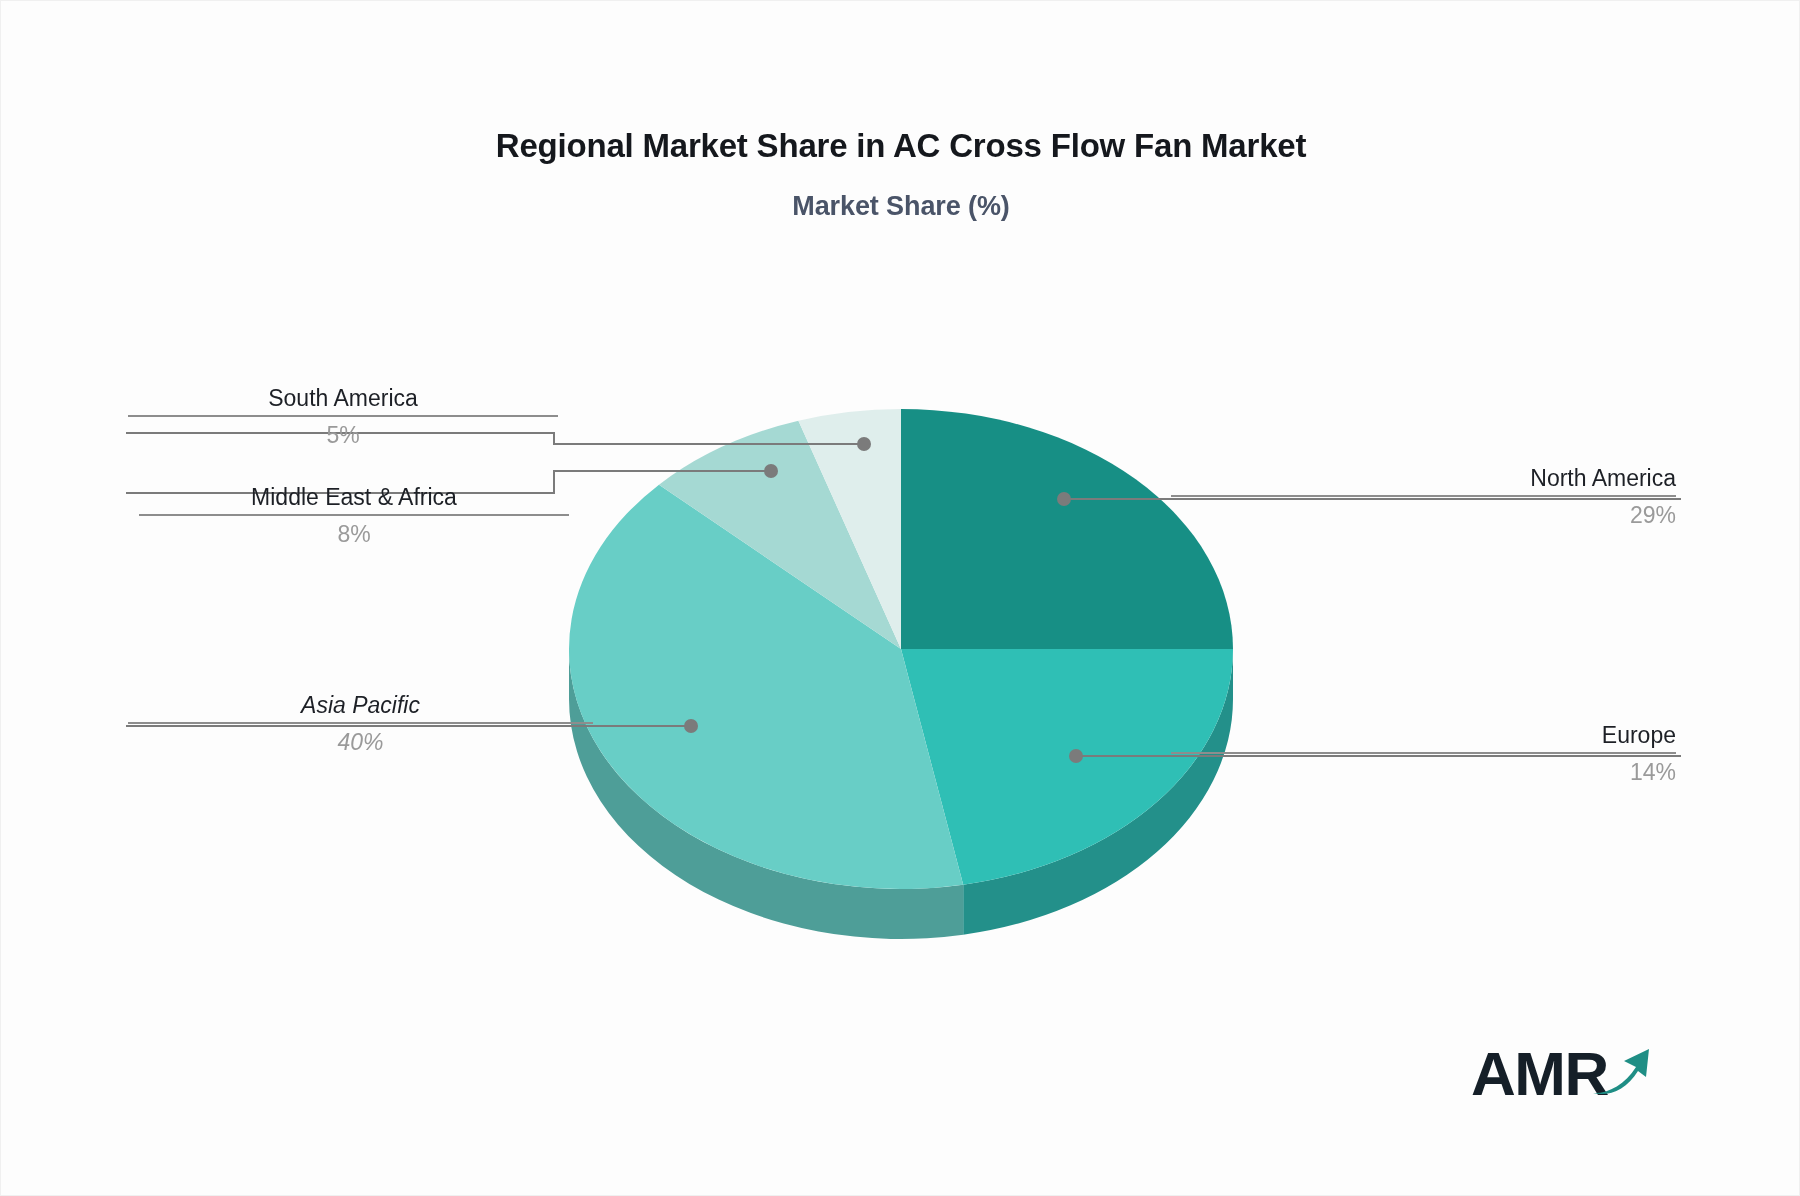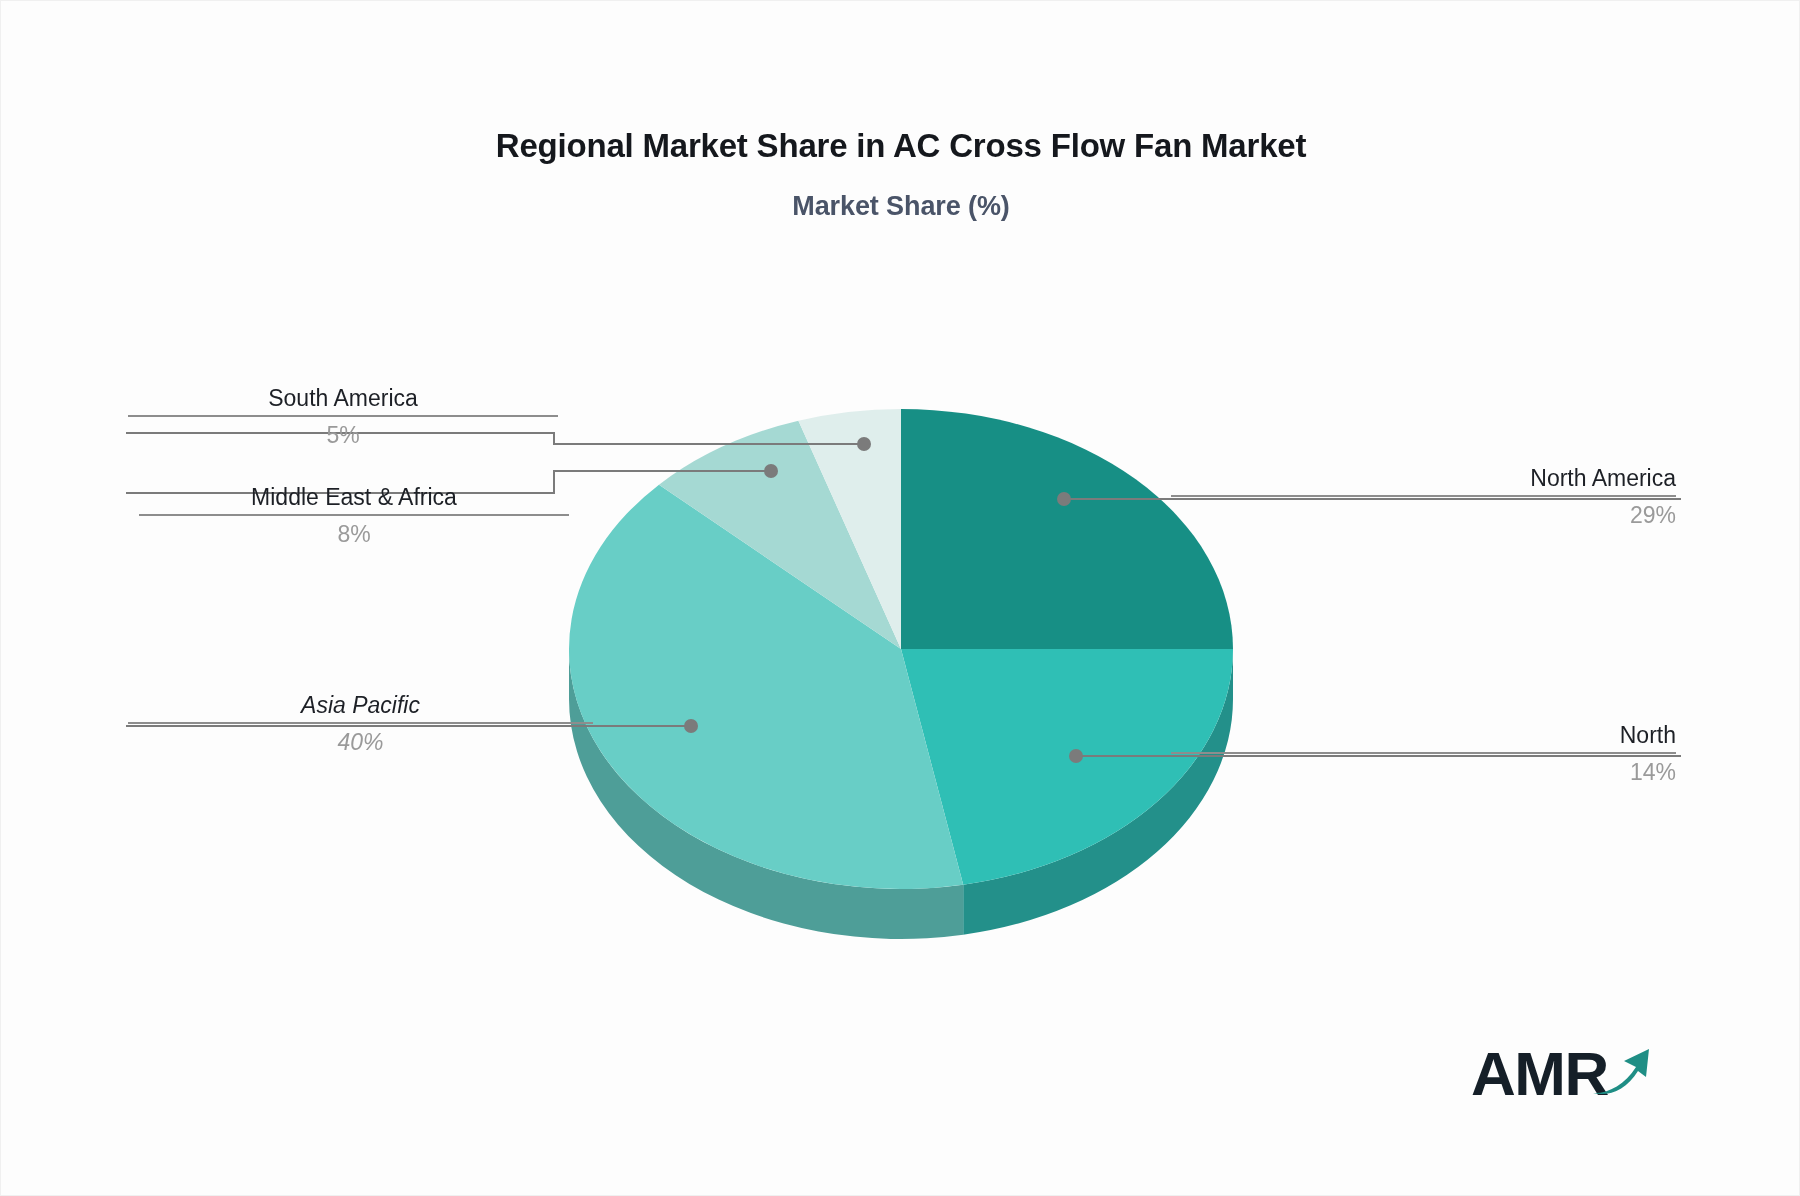--- a/index.html
+++ b/index.html
@@ -168,21 +168,21 @@
     <span class="cval">40%</span>
   </div>
 
   <div class="callout right" style="left:1170px; top:465px; width:505px;text-align:right;">
     <span class="cname">North America</span>
     <span class="rule"></span>
     <span class="cval">29%</span>
   </div>
 
   <div class="callout right" style="left:1170px; top:722px; width:505px;">
-    <span class="cname">North</span>
+    <span class="cname">Europe</span>
     <span class="rule"></span>
     <span class="cval">14%</span>
   </div>
 
   <div id="amr-logo">
     <span class="amr-text">AMR</span>
     <svg width="62" height="60" viewBox="0 0 62 60">
       <path d="M 2 56 C 16 57 34 48 45 30 L 33 24 L 58 12 L 55 40 L 47 34 C 35 53 18 60 2 56 Z" fill="#1f8e85"></path>
     </svg>
   </div>

